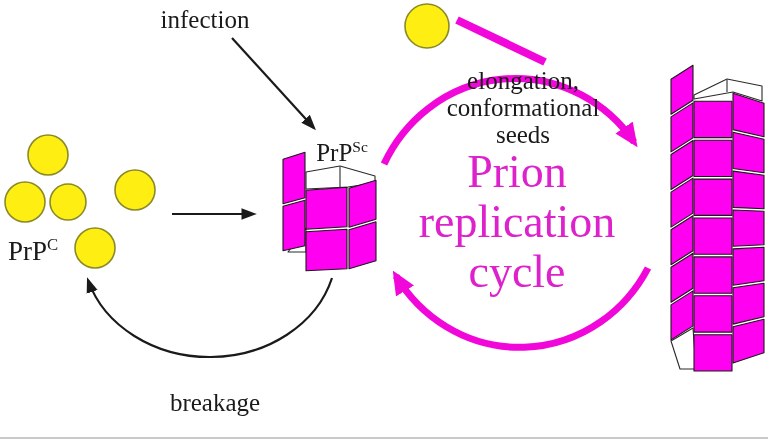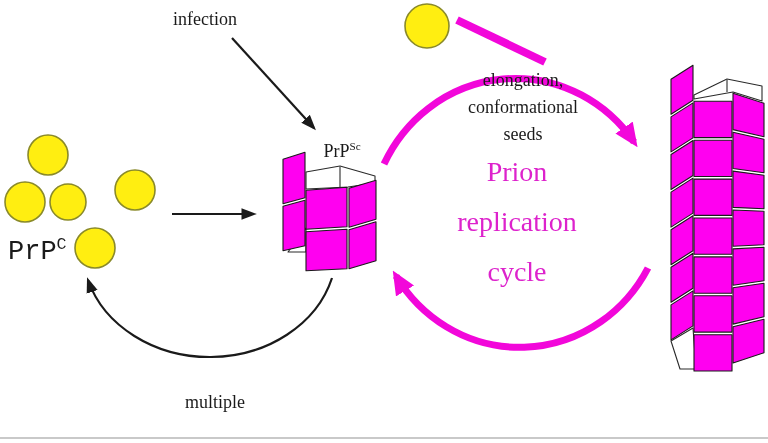--- a/index.html
+++ b/index.html
@@ -8,24 +8,24 @@
     --title-magenta:#dd22cc;
     --monomer-yellow:#ffee11;
     --monomer-outline:#8a8a2a;
     --ink:#1a1a1a;
   }
   html,body{margin:0;padding:0;background:#ffffff;}
   body{width:768px;height:443px;position:relative;overflow:hidden;
        font-family:"Liberation Serif","DejaVu Serif",serif;}
   #stage{position:absolute;inset:0;}
   svg.layer{position:absolute;left:0;top:0;}
-  .lbl{position:absolute;color:var(--ink);font-size:18px;line-height:27px;
+  .lbl{position:absolute;color:var(--ink);font-size:25px;line-height:27px;
        white-space:pre-line;text-align:center;transform:translateX(-50%);}
-  .lbl.leftalign{transform:none;text-align:right;font-family:Liberation Mono, monospace;}
-  .title{position:absolute;color:var(--title-magenta);font-size:28px;line-height:50px;
+  .lbl.leftalign{transform:none;text-align:right;}
+  .title{position:absolute;color:var(--title-magenta);font-size:46px;line-height:50px;
        white-space:pre-line;text-align:center;transform:translateX(-50%);font-weight:400;}
   sup{font-size:62%;vertical-align:super;letter-spacing:0;}
   .prp{font-size:27px;}
   .monomer{fill:var(--monomer-yellow);stroke:var(--monomer-outline);stroke-width:1.6;}
   .panel{fill:var(--shape-magenta);stroke:#1a1a1a;stroke-width:1.1;stroke-linejoin:round;}
   .wface{fill:#ffffff;stroke:#2a2a2a;stroke-width:1.1;stroke-linejoin:round;}
   .wline{stroke:#2a2a2a;stroke-width:1.1;}
   .karrow{stroke:var(--ink);stroke-width:2.2;fill:none;}
   .marrow{stroke:var(--arrow-magenta);stroke-width:7;fill:none;}
   .mline{stroke:var(--arrow-magenta);stroke-width:8;}
@@ -118,17 +118,17 @@
   <div class="lbl" style="left:342px;top:133px;"><span>PrP</span><sup>Sc</sup></div>
 
   <div class="lbl" style="left:523px;top:67px;">elongation,
 conformational
 seeds</div>
 
   <div class="title" style="left:517px;top:147px;">Prion
 replication
 cycle</div>
 
-  <div class="lbl" style="left:215px;top:389px;">multiple</div>
+  <div class="lbl" style="left:215px;top:389px;">breakage</div>
 
 
   <div class="bottom-line"></div>
 </div>
 
 </body></html>

